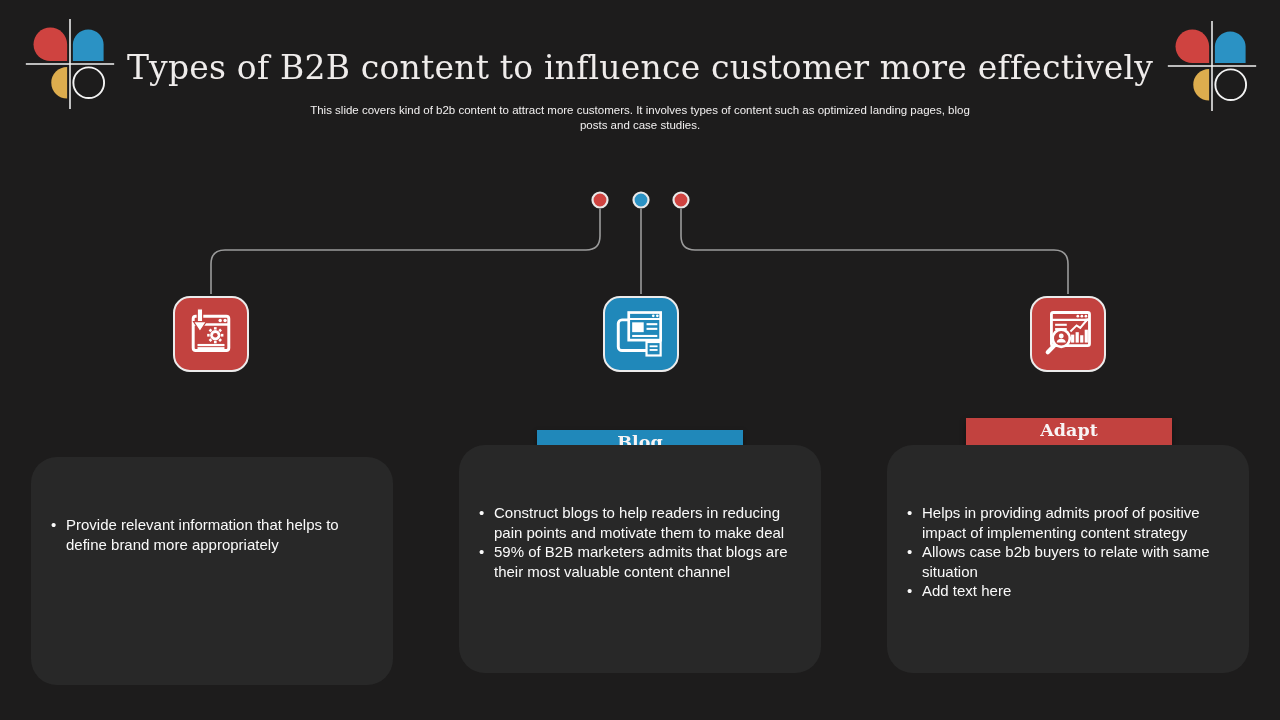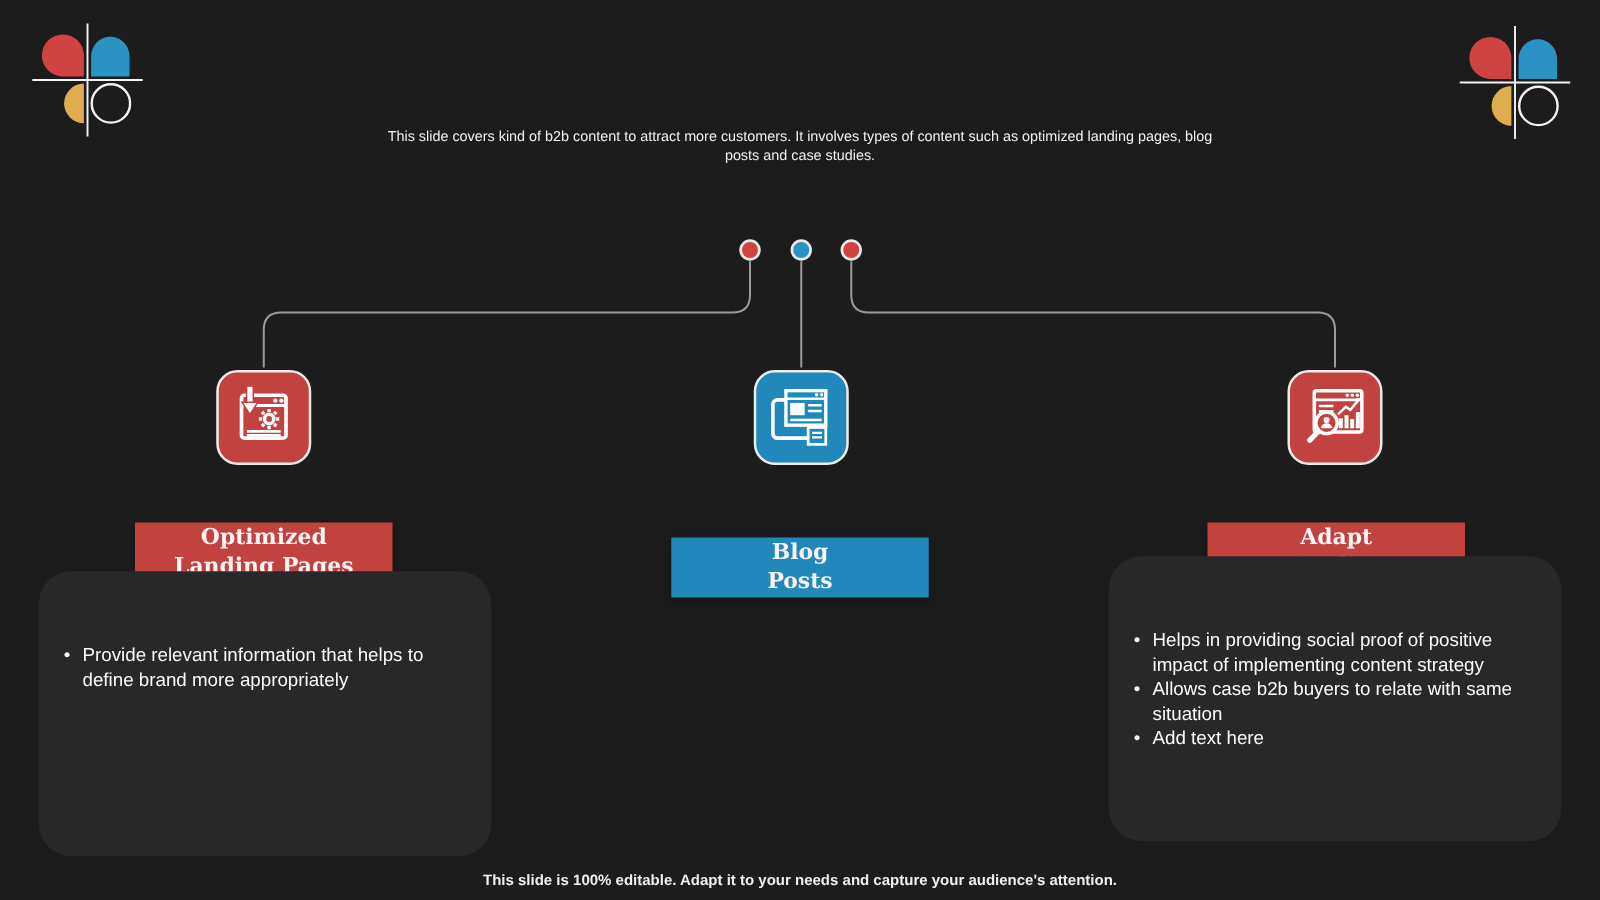--- a/index.html
+++ b/index.html
@@ -80,20 +80,21 @@
   </svg>
   <svg id="logo-right" class="logo" viewBox="0 0 100 100">
     <path d="M47,47 V29.5 a17.5,17.5 0 1 0 -17.5,17.5 Z" fill="var(--dot-red,#cf4340)"></path>
     <path d="M53,47 V30 a16,16 0 0 1 32,0 V47 Z" fill="var(--dot-blue,#2b92c4)"></path>
     <path d="M47,53 a16.5,16.5 0 0 0 0,33 Z" fill="var(--yellow,#ddad4e)"></path>
     <circle cx="69.5" cy="69.5" r="16" fill="none" stroke="#f2f2f2" stroke-width="2"></circle>
     <line x1="4" y1="50" x2="96" y2="50" stroke="#f2f2f2" stroke-width="1.6"></line>
     <line x1="50" y1="3" x2="50" y2="97" stroke="#f2f2f2" stroke-width="1.6"></line>
   </svg>
 
+  <div id="title">Types of B2B content to influence customer more effectively</div>
   <div id="subtitle">This slide covers kind of b2b content to attract more customers. It involves types of content such as optimized landing pages, blog posts and case studies.</div>
 
   <svg id="connector-svg" width="1280" height="720" viewBox="0 0 1280 720">
     <g fill="none" stroke="var(--line,#9b9b9b)" stroke-width="1.6">
       <path d="M600,209 L600,236 Q600,250 586,250 L225,250 Q211,250 211,264 L211,294"></path>
       <path d="M641,209 L641,294"></path>
       <path d="M681,209 L681,236 Q681,250 695,250 L1054,250 Q1068,250 1068,264 L1068,294"></path>
     </g>
     <circle cx="600" cy="200" r="7.5" fill="var(--dot-red,#cf4340)" stroke="#e9e8e8" stroke-width="2.2"></circle>
     <circle cx="641" cy="200" r="7.5" fill="var(--dot-blue,#2b92c4)" stroke="#e9e8e8" stroke-width="2.2"></circle>
@@ -158,34 +159,37 @@
       <rect x="35.6" y="18.5" width="2.6" height="10.5" fill="#fff"></rect>
       <polyline points="24,20 29,15 32,17 37,11" fill="none" stroke="#fff" stroke-width="1.6"></polyline>
       <path d="M38.6,9.2 l-3.4,0.6 2.2,2.5 Z" fill="#fff"></path>
       <line x1="11.6" y1="30.6" x2="5.5" y2="36.8" stroke="#fff" stroke-width="3.4" stroke-linecap="round"></line>
       <circle cx="16.5" cy="25.5" r="7" fill="var(--red,#c2423f)" stroke="#fff" stroke-width="2.2"></circle>
       <circle cx="16.5" cy="23.6" r="2" fill="#fff"></circle>
       <path d="M12.8,29 a3.7,3.2 0 0 1 7.4,0 Z" fill="#fff"></path>
     </svg>
   </div>
 
-  <div id="banner-0" class="banner red">Optimized
-Landing Pages</div>
   <div id="banner-1" class="banner blue">Blog
 Posts</div>
   <div id="banner-2" class="banner red">Adapt
 Studies</div>
 
   <div id="card-0" class="card">
     <ul>
         <li>Provide relevant information that helps to define brand more appropriately</li>
       </ul>
   </div>
+  <div id="card-1" class="card">
+    <ul>
+        <li>Construct blogs to help readers in reducing pain points and motivate them to make deal</li>
+        <li>59% of B2B marketers admits that blogs are their most valuable content channel</li>
+      </ul>
+  </div>
   <div id="card-2" class="card">
     <ul>
-        <li>Helps in providing social proof of positive impact of implementing content strategy</li>
+        <li>Helps in providing admits proof of positive impact of implementing content strategy</li>
         <li>Allows case b2b buyers to relate with same situation</li>
         <li>Add text here</li>
       </ul>
   </div>
 
-  <div id="footer">This slide is 100% editable. Adapt it to your needs and capture your audience's attention.</div>
 </div>
 
 </body></html>

